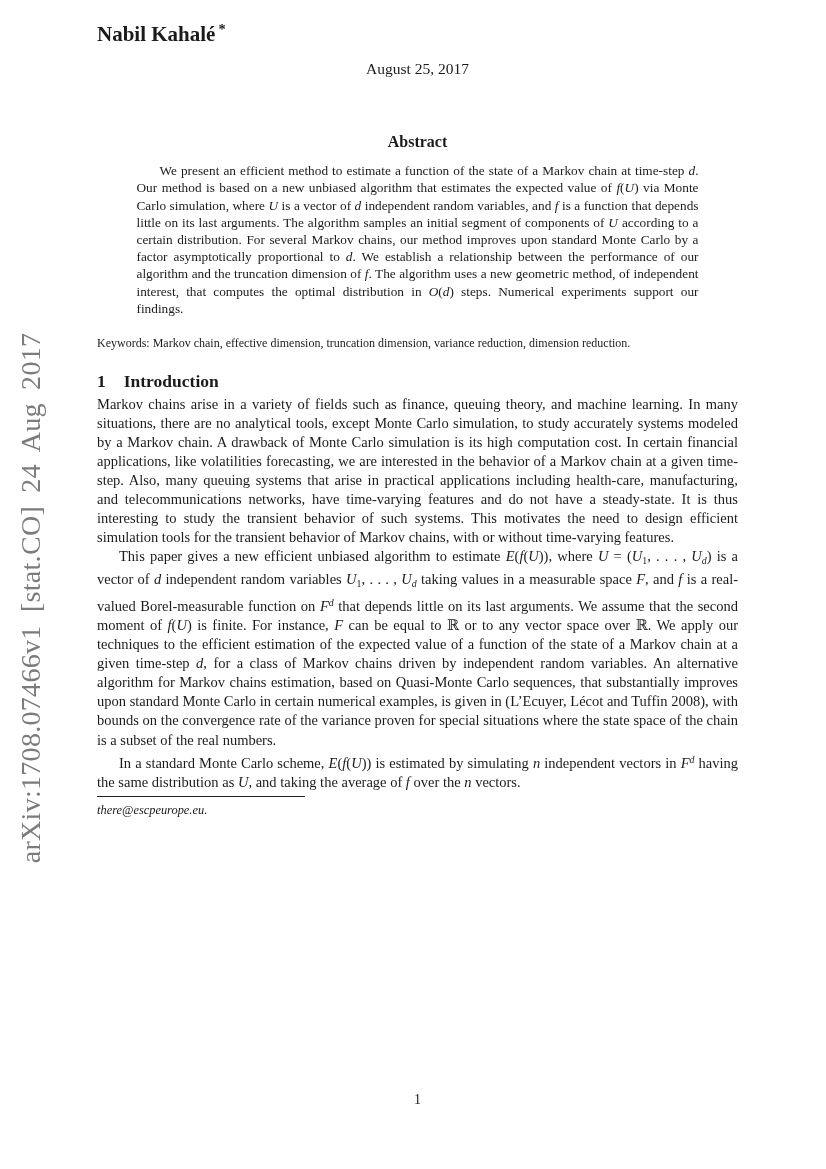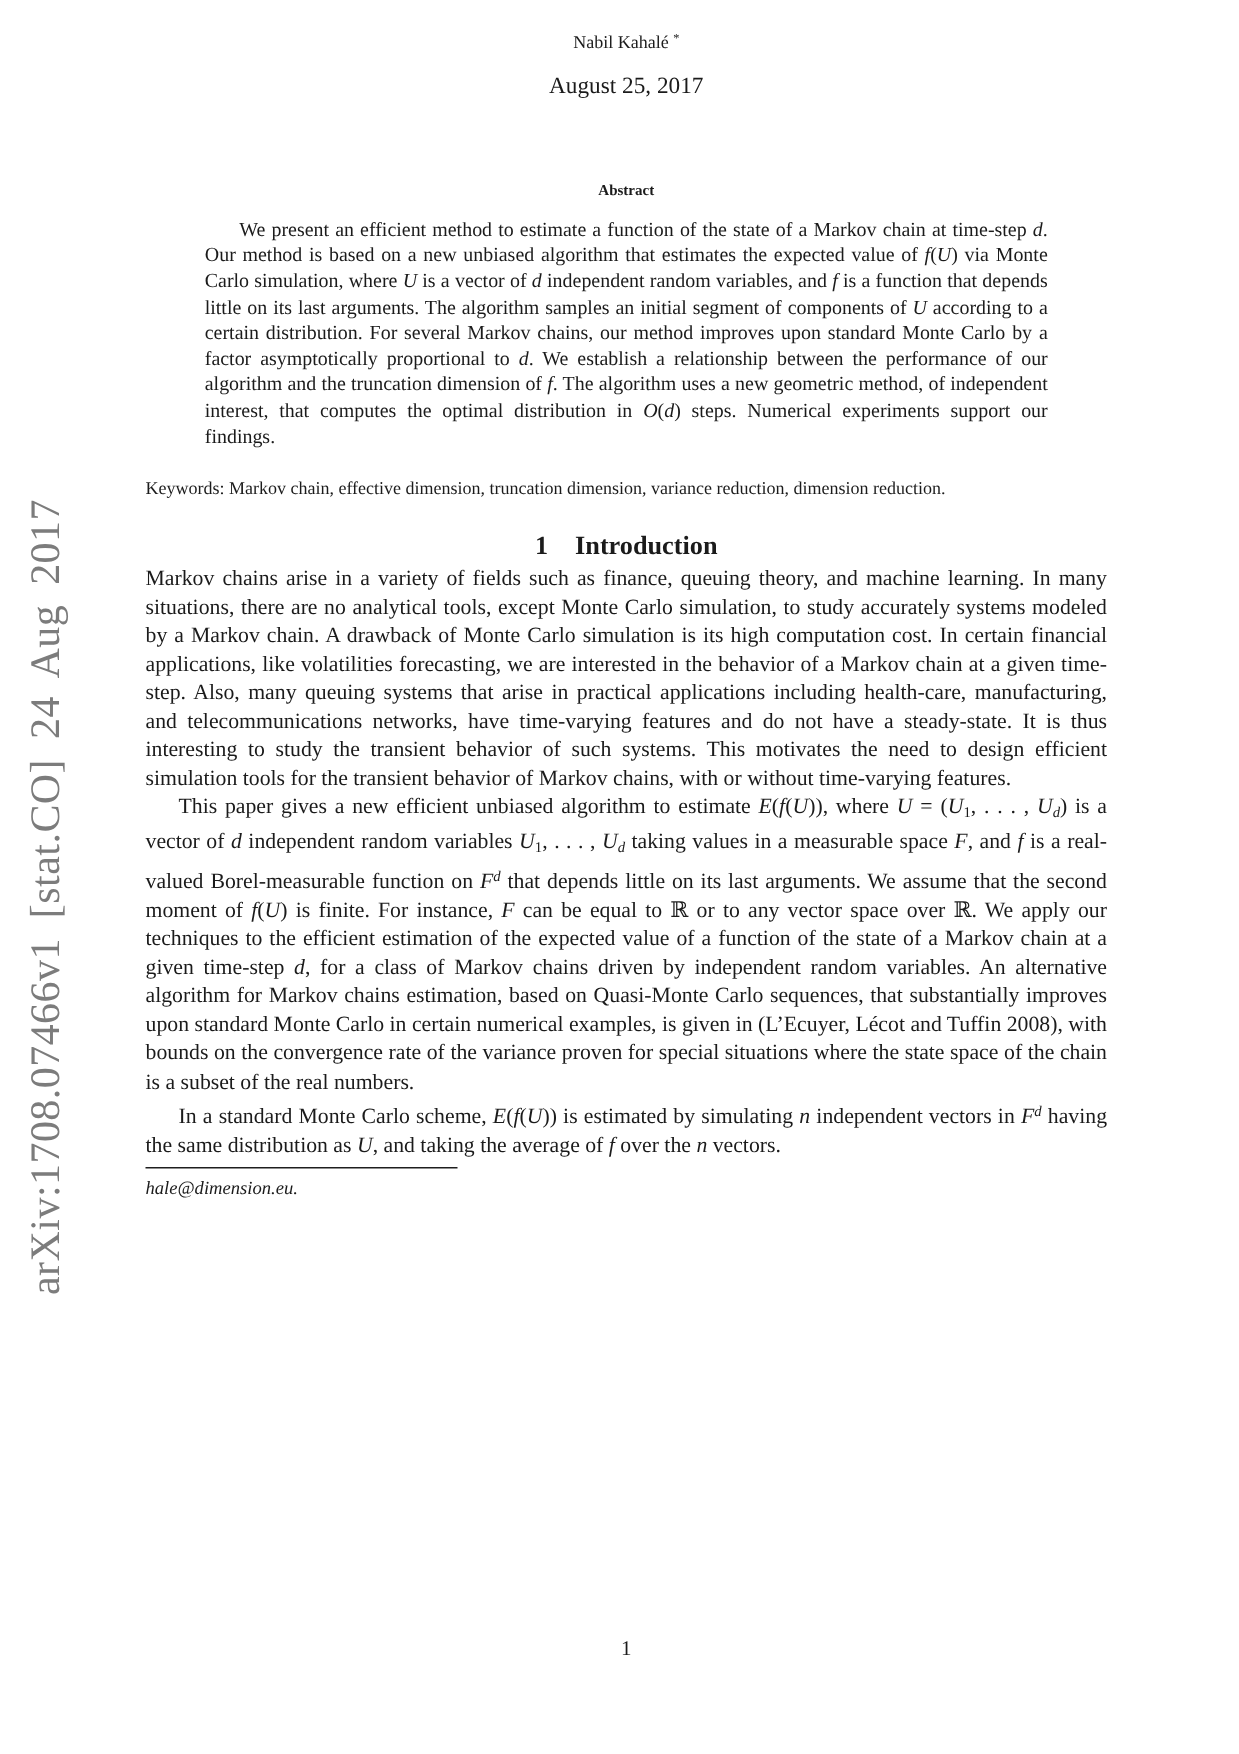--- a/index.html
+++ b/index.html
@@ -15,35 +15,35 @@
   .watermark {
     position: absolute; top: 598px; left: 31px;
     transform: translate(-50%, -50%) rotate(-90deg);
     font-size: 28px; color: #7c7c7c; white-space: nowrap;
     word-spacing: 6px; letter-spacing: 0.3px;
   }
 
   .content { position: absolute; left: 97px; top: 0; width: 641px; }
 
   .title { margin: 156px 0 0 0; font-size: 22px; font-weight: 400; text-align: center; line-height: 1.25; }
-  .author { margin: 21px 0 0 0; text-align: center; font-size: 12px; }
+  .author { margin: 21px 0 0 0; font-size: 21px; font-weight: bold; }
   .author .marker { margin-left: 3px; }
   .date { margin: 13px 0 0 0; text-align: center; font-size: 15.5px; }
 
   .abstract-wrap { margin-top: 55px; }
-  .abstract-heading { text-align: center; font-weight: 700; font-size: 10px; }
+  .abstract-heading { text-align: center; font-weight: 700; font-size: 16px; }
   .abstract-body {
     margin: 11px auto 16px auto; width: 562px;
     font-size: 13.3px; line-height: 17.2px;
     text-align: justify; text-indent: 23px;
   }
 
   .keywords { margin: 7px 0 0 0; font-size: 12px; line-height: 20.6px; text-align: justify; }
 
-  .section-heading { margin: 17px 0 0 0; font-size: 17.5px; font-weight: 700; text-align: center; }
+  .section-heading { margin: 17px 0 0 0; font-size: 17.5px; font-weight: 700; }
   .section-heading .sec-num { margin-right: 18px; }
 
   .body-par { margin: 0; font-size: 14.5px; line-height: 19.1px; text-align: justify; text-indent: 22px; }
   .body-par.first { margin-top: 3px; text-indent: 0; }
 
   .footnote-rule { margin-top: 4px; width: 208px; height: 0; border-top: 1.6px solid #1e1e1e; }
   .footnote { margin: 5px 0 0 0; font-size: 12.4px; line-height: 17.5px; font-style: italic; }
   .fn-line1 { text-align: justify; text-align-last: justify; text-indent: 11px; }
 
   .page-num { position: absolute; top: 1092px; left: 0; width: 641px; text-align: center; font-size: 14px; }
@@ -82,19 +82,19 @@
       <span class="sec-num">1</span><span>Introduction</span>
     </h2>
 
     <p class="body-par first">Markov chains arise in a variety of fields such as finance, queuing theory, and machine learning. In many situations, there are no analytical tools, except Monte Carlo simulation, to study accurately systems modeled by a Markov chain. A drawback of Monte Carlo simulation is its high computation cost. In certain financial applications, like volatilities forecasting, we are interested in the behavior of a Markov chain at a given time-step. Also, many queuing systems that arise in practical applications including health-care, manufacturing, and telecommunications networks, have time-varying features and do not have a steady-state. It is thus interesting to study the transient behavior of such systems. This motivates the need to design efficient simulation tools for the transient behavior of Markov chains, with or without time-varying features.</p>
     <p class="body-par">This paper gives a new efficient unbiased algorithm to estimate <span class="r-i">E</span>(<span class="r-i">f</span>(<span class="r-i">U</span>)), where <span class="r-i">U</span> = (<span class="r-i">U</span><span class="r-sub">1</span>, . . . , <span class="r-i">U</span><span class="r-subi">d</span>) is a vector of <span class="r-i">d</span> independent random variables <span class="r-i">U</span><span class="r-sub">1</span>, . . . , <span class="r-i">U</span><span class="r-subi">d</span> taking values in a measurable space <span class="r-i">F</span>, and <span class="r-i">f</span> is a real-valued Borel-measurable function on <span class="r-i">F</span><span class="r-supi">d</span> that depends little on its last arguments. We assume that the second moment of <span class="r-i">f</span>(<span class="r-i">U</span>) is finite. For instance, <span class="r-i">F</span> can be equal to ℝ or to any vector space over ℝ. We apply our techniques to the efficient estimation of the expected value of a function of the state of a Markov chain at a given time-step <span class="r-i">d</span>, for a class of Markov chains driven by independent random variables. An alternative algorithm for Markov chains estimation, based on Quasi-Monte Carlo sequences, that substantially improves upon standard Monte Carlo in certain numerical examples, is given in (L’Ecuyer, Lécot and Tuffin 2008), with bounds on the convergence rate of the variance proven for special situations where the state space of the chain is a subset of the real numbers.</p>
     <p class="body-par">In a standard Monte Carlo scheme, <span class="r-i">E</span>(<span class="r-i">f</span>(<span class="r-i">U</span>)) is estimated by simulating <span class="r-i">n</span> independent vectors in <span class="r-i">F</span><span class="r-supi">d</span> having the same distribution as <span class="r-i">U</span>, and taking the average of <span class="r-i">f</span> over the <span class="r-i">n</span> vectors.</p>
 
     <div class="footnote-rule"></div>
 
     <div class="footnote">
-      <div>hale@dimension.eu.</div>
+      <div>there@escpeurope.eu.</div>
     </div>
 
     <div class="page-num">1</div>
 
   </div>
 </div>
 
 </body></html>

